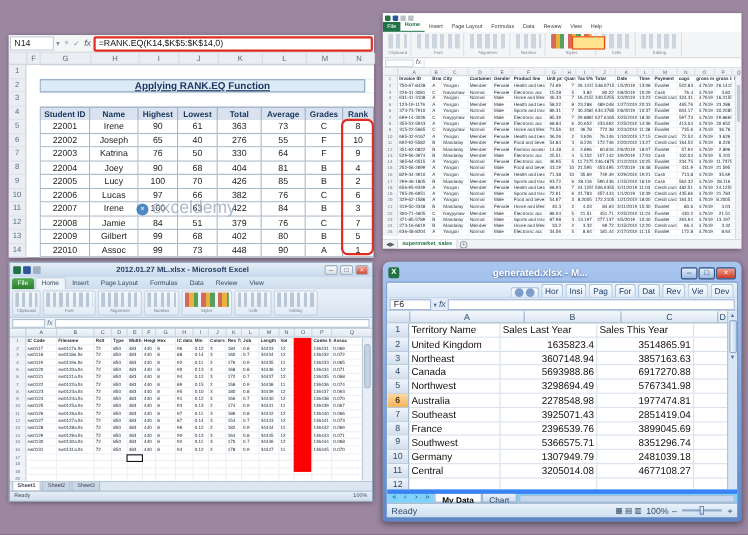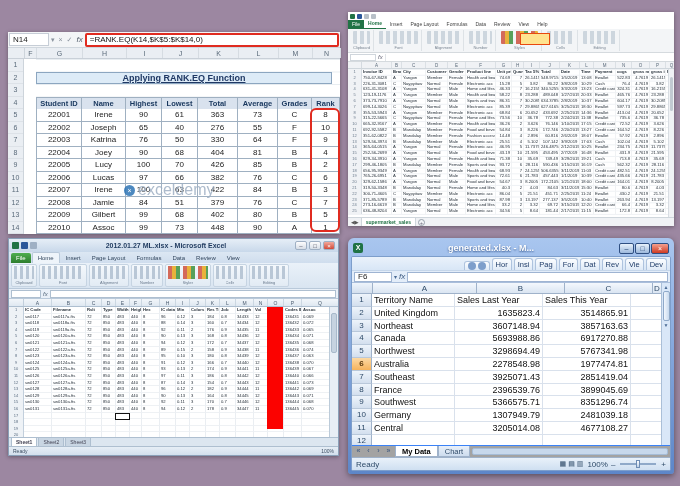--- a/index.html
+++ b/index.html
@@ -203,21 +203,21 @@
 #p4 .row4{display:flex;height:12.8px}
 #p4 .row4 .g{width:20px;flex:none;text-align:center;font-size:8px;line-height:12.8px;color:#2e4a68;background:linear-gradient(#eef4fb,#d3dfee);border-right:1px solid #9fb2ca;border-bottom:1px solid #b9c8da}
 #p4 .row4 .cell{flex:none;font-size:9px;line-height:12.8px;color:#111;border-right:1px solid #d9e1ec;border-bottom:1px solid #d9e1ec;padding:0 2px;overflow:hidden;white-space:nowrap}
 #p4 .row4 .a{width:83px}
 #p4 .row4 .b,#p4 .row4 .c{width:88px;text-align:right}
 #p4 .row4 .d{flex:1;border-right:none}
 #p4 .rows4 div:nth-of-type(1) .b,#p4 .rows4 div:nth-of-type(1) .c{text-align:left}
 #p4 .rows4 div:nth-of-type(6) .g{background:linear-gradient(#fcd9a4,#f5b35c);color:#5a3a10;font-weight:bold}
 #p4 .vs4{width:9px;background:#d9e7f8;border-left:1px solid #aabfd8;display:flex;flex-direction:column;align-items:center;padding:1px 0;gap:1px;font-size:5px;color:#4a6a94}
 #p4 .vs4 .thumb{width:7px;height:30px;background:linear-gradient(90deg,#f2f7fd,#c7d9ee);border:1px solid #8fa9c9;border-radius:2px}
-#p4 .tstrip{height:12px;display:flex;align-items:flex-start;background:#a3a3a3;border-top:1px solid #3b82f6;font-size:7.5px}
+#p4 .tstrip{height:12px;display:flex;align-items:center;background:#7dd3fc;border-top:4px solid #3b82f6;font-size:7.5px}
 #p4 .tnav{display:flex;gap:1px;padding:0 2px}
 #p4 .tnav span{width:9px;text-align:center;font-size:7px;color:#33517b;line-height:10px}
 #p4 .tabs4{display:flex;height:100%}
 #p4 .tabs4 span{padding:0 6px;line-height:11px;background:linear-gradient(#e9f0f9,#cddcee);border:1px solid #9fb2ca;border-top:none;color:#2e4a68}
 #p4 .tabs4 span:nth-of-type(1){background:#fff;font-weight:bold;color:#000}
 #p4 .hs4{flex:1;margin:2px;height:7px;background:#c7d8ec;border:1px solid #a5bcd7;border-radius:2px}
 #p4 .sbar{height:13px;background:linear-gradient(#e9f1fa,#cfdff1);border-top:1px solid #9fb2ca;display:flex;align-items:center;font-size:8px;color:#2e4a68;padding:0 4px;gap:3px}
 #p4 .sbar .ready{flex:1}
 #p4 .views{display:flex}
 #p4 .views span{font-size:7px;padding:0 1px}

